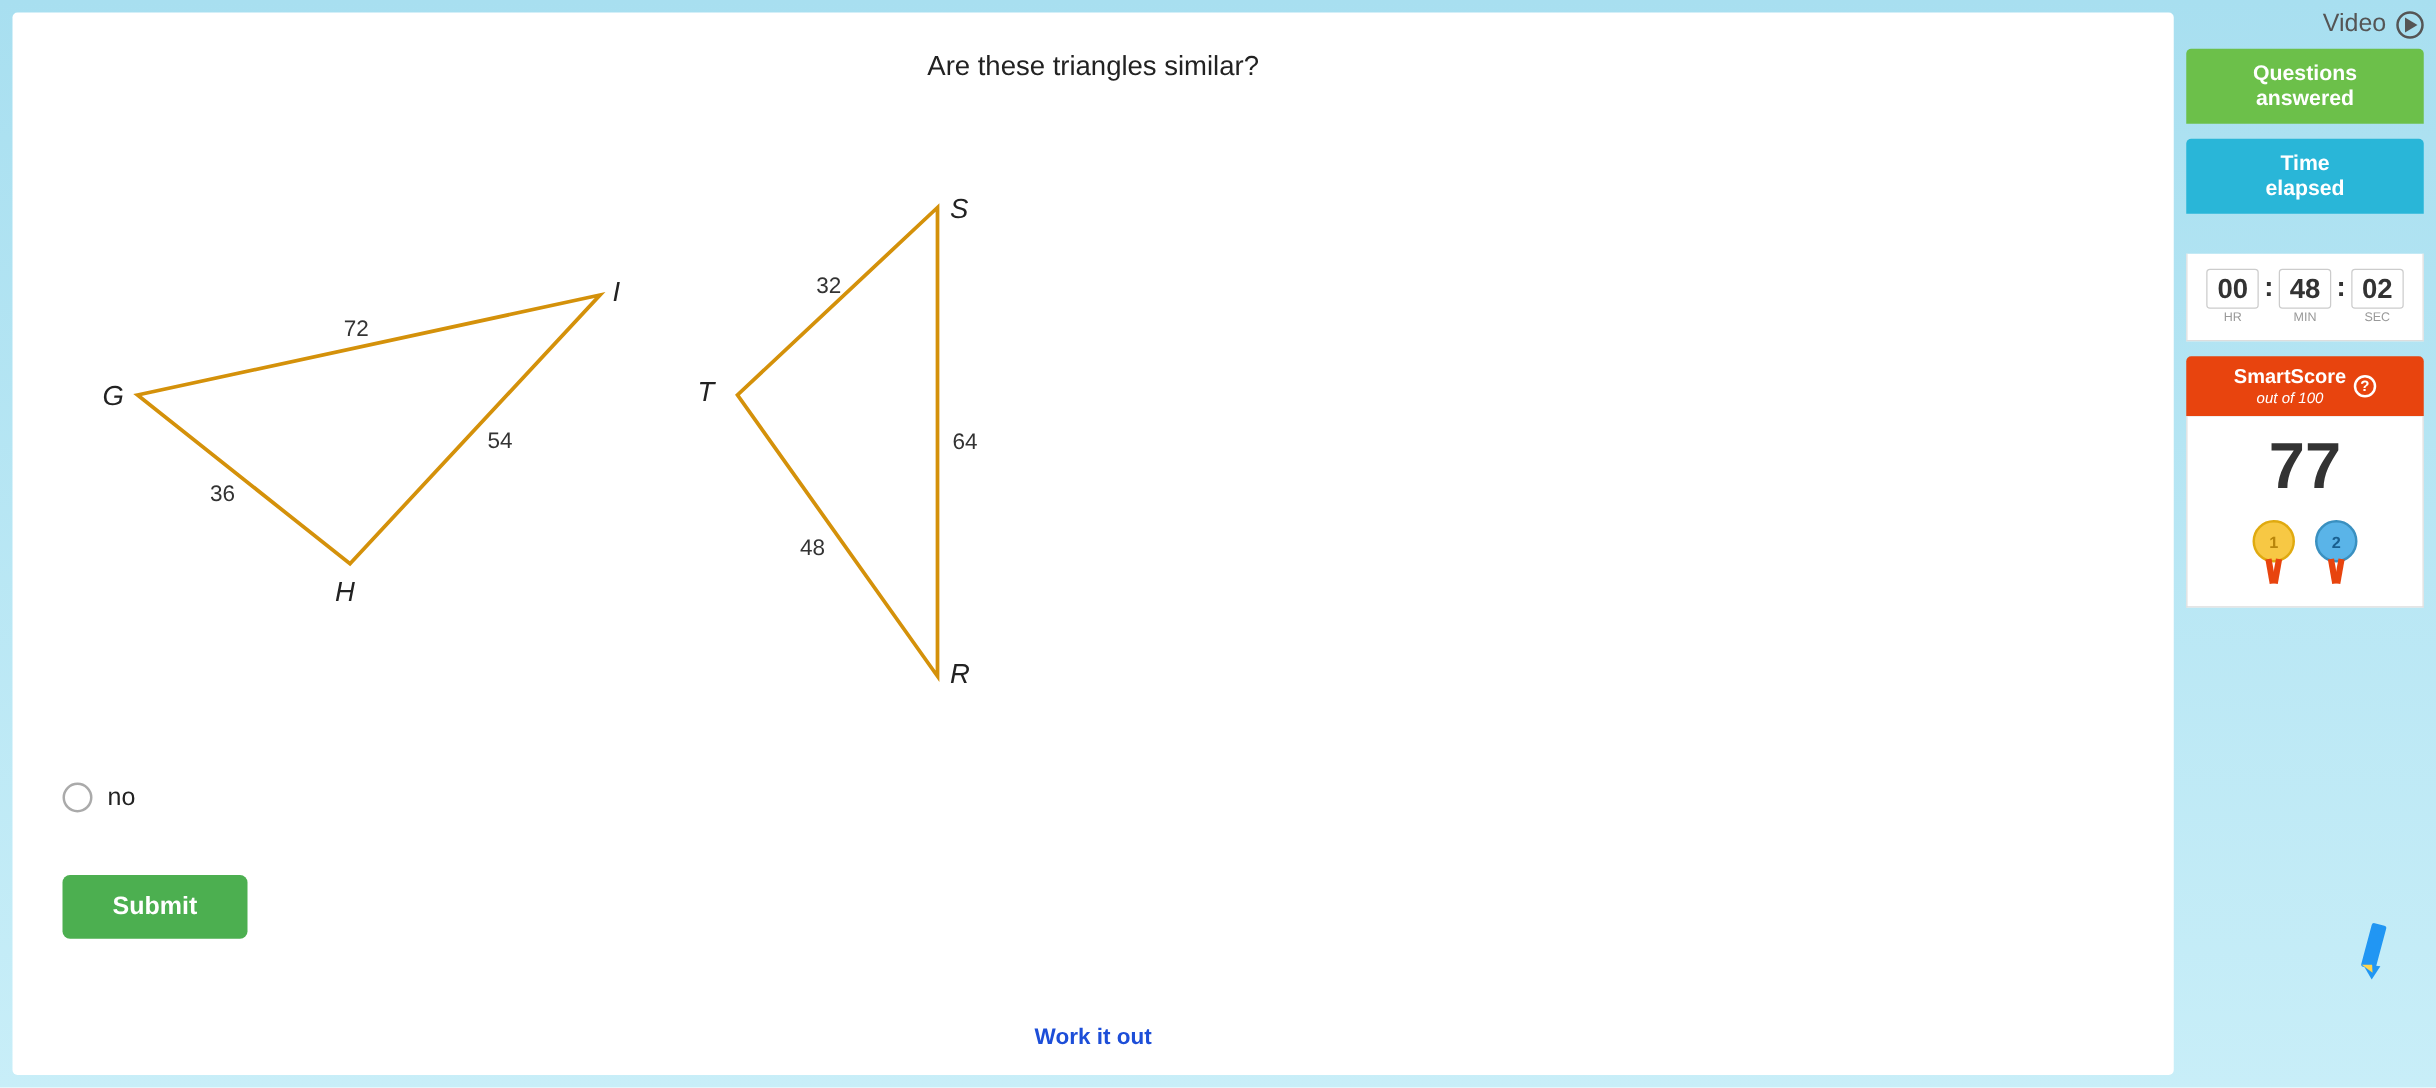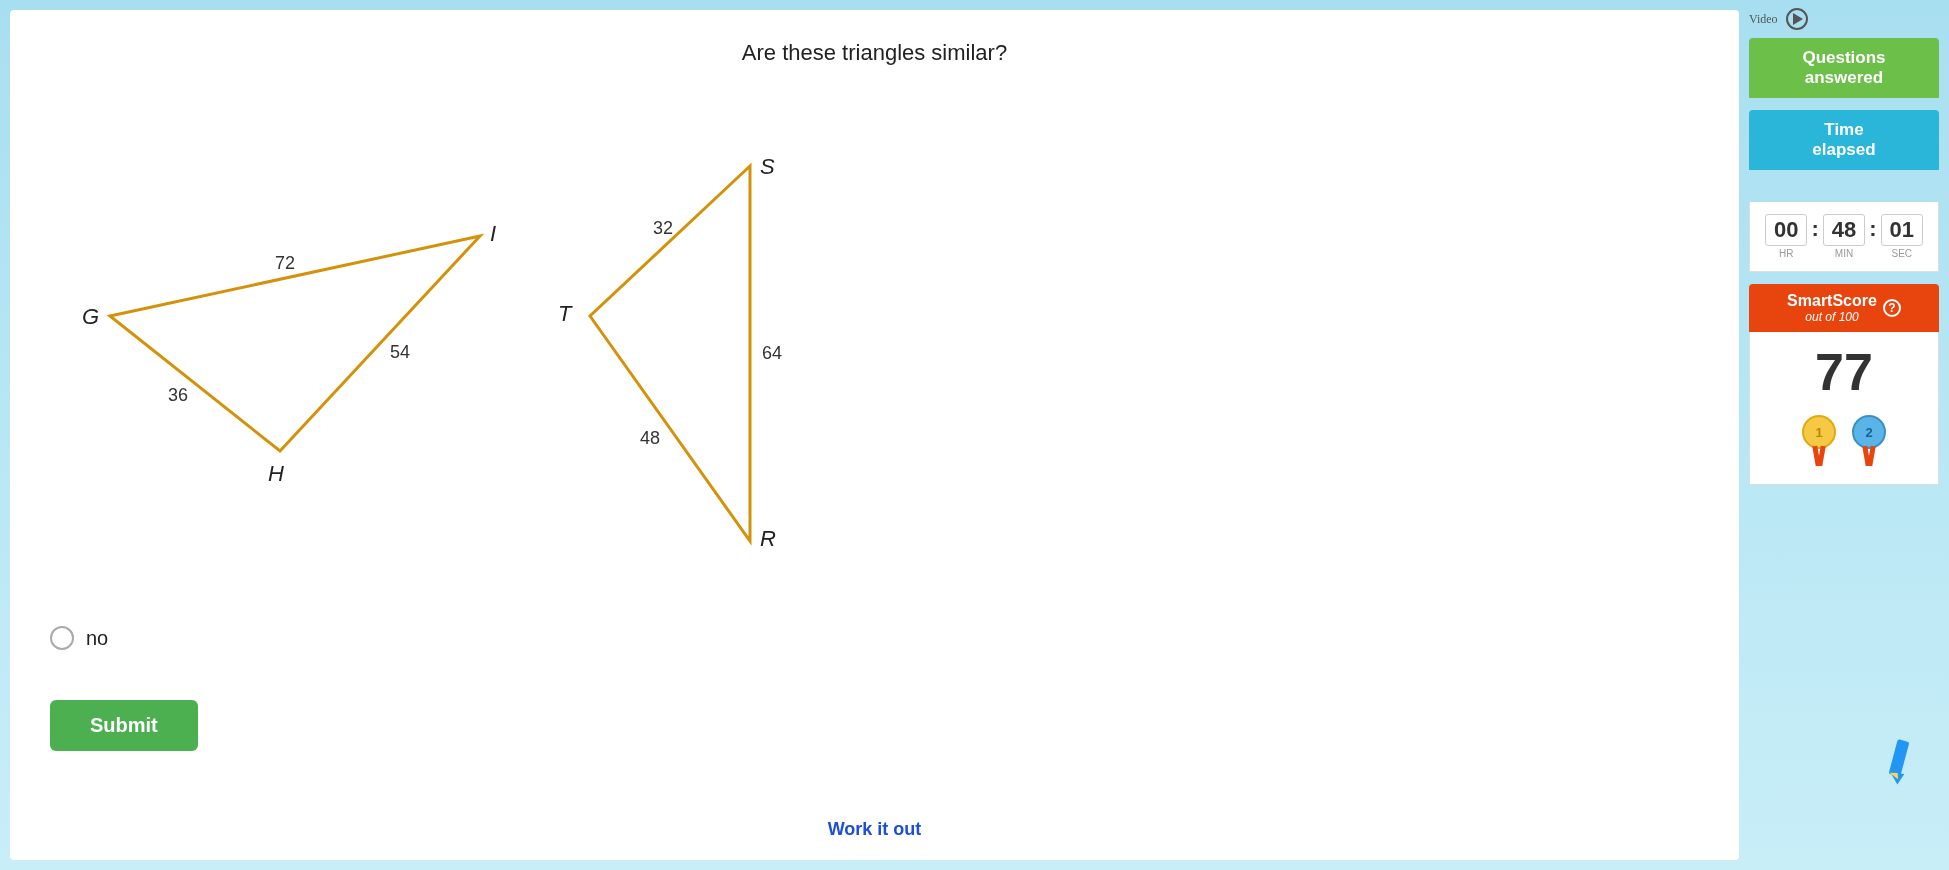--- a/index.html
+++ b/index.html
@@ -77,26 +77,26 @@
     
     .sidebar {
       width: 200px;
       display: flex;
       flex-direction: column;
       padding: 0 10px 10px 0;
       gap: 0;
     }
     .video-bar {
       display: flex;
+      justify-content: flex-end;
       align-items: center;
       gap: 8px;
       padding: 8px 0;
       color: #555;
-      font-size: 12px;
-      font-family: Liberation Serif, serif;
+      font-size: 20px;
     }
     .video-play-icon {
       width: 22px;
       height: 22px;
       border: 2px solid #555;
       border-radius: 50%;
       display: flex;
       align-items: center;
       justify-content: center;
     }
@@ -309,21 +309,21 @@
         <div class="timer-value">00</div>
         <div class="timer-label">HR</div>
       </div>
       <div class="timer-colon">:</div>
       <div class="timer-unit">
         <div class="timer-value">48</div>
         <div class="timer-label">MIN</div>
       </div>
       <div class="timer-colon">:</div>
       <div class="timer-unit">
-        <div class="timer-value">01</div>
+        <div class="timer-value">02</div>
         <div class="timer-label">SEC</div>
       </div>
     </div>
   </div>
 
   <div class="smartscore-box">
     <div>
       <span>SmartScore</span>
       <span class="smartscore-sub">out of 100</span>
     </div>

